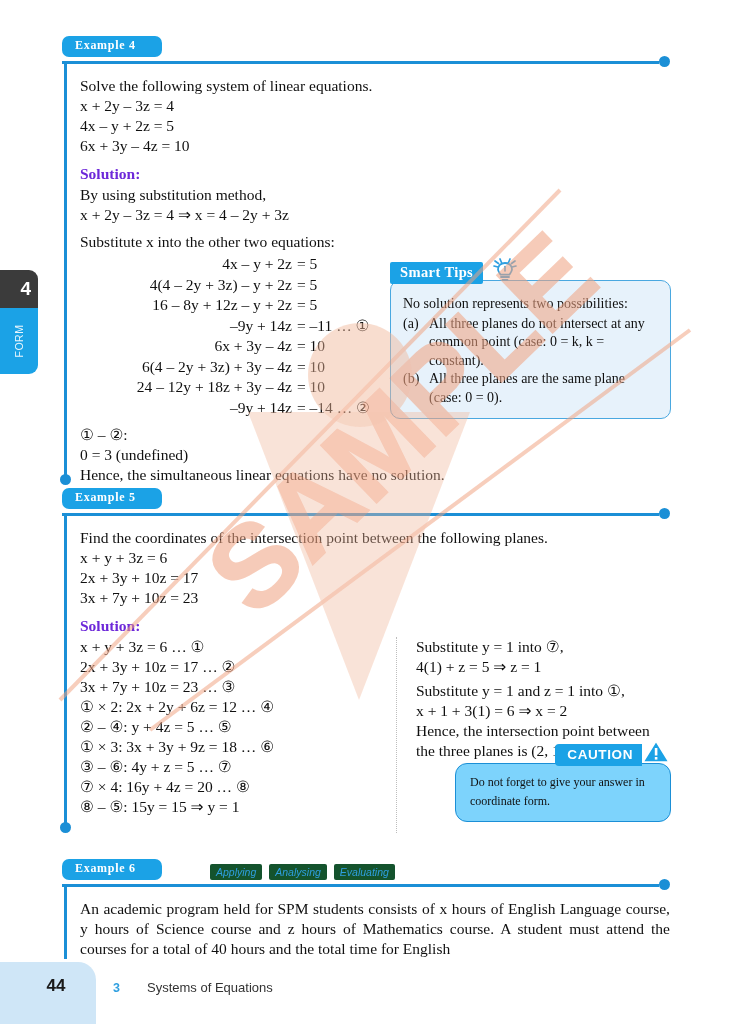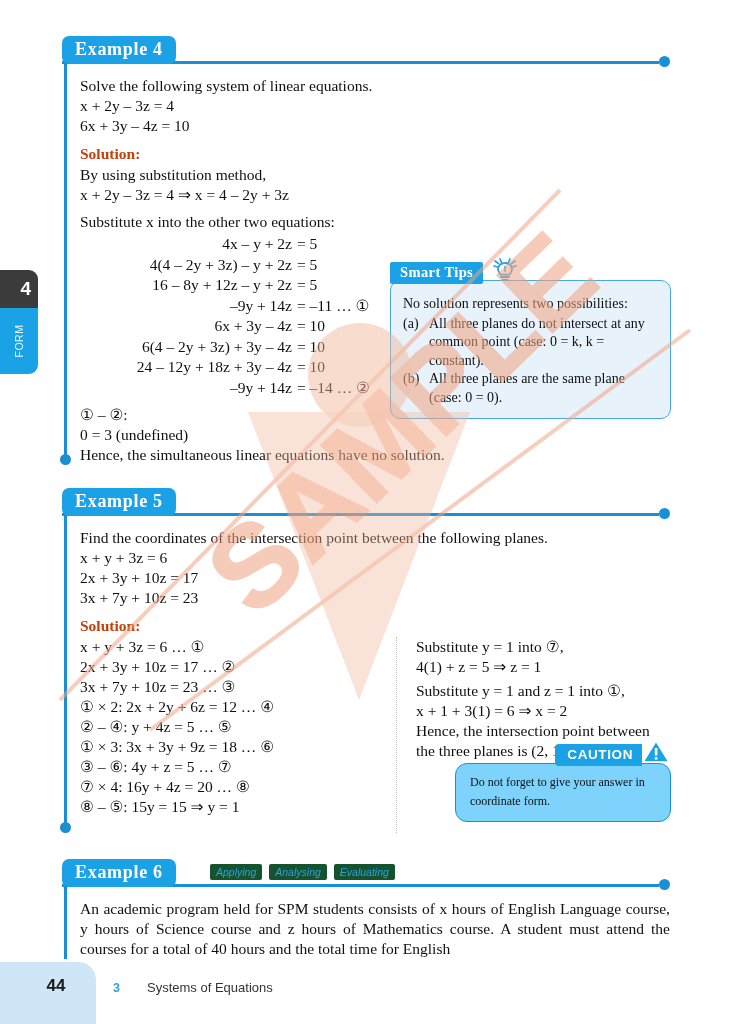--- a/index.html
+++ b/index.html
@@ -22,39 +22,39 @@
   .form-tab .lbl span{transform:rotate(-90deg);white-space:nowrap;}
 
   
   .watermark{position:absolute;left:0;top:0;width:749px;height:1024px;
     pointer-events:none;z-index:5;}
 
   
   .example{position:absolute;}
   .ex-head{position:relative;height:27px;}
   .ex-tab{position:absolute;left:0;top:0;background:#1ba2e6;color:#ffffff;
-    border-radius:7px;padding:3px 13px 4px 13px;
-    font-family:"Liberation Serif",serif;font-weight:bold;font-size:18px;
+    border-radius:7px;padding:3px 26px 4px 13px;
+    font-family:"Liberation Serif",serif;font-weight:bold;font-size:12px;
     letter-spacing:.7px;line-height:1.15;display:inline-block;}
   .ex-rule{position:absolute;left:0;right:11px;top:25px;height:2.5px;background:#1b8fd6;}
   .ex-dot{position:absolute;right:0;top:20px;width:11px;height:11px;border-radius:50%;
     background:#1b8fd6;}
   .ex-body{position:relative;padding-left:18px;}
   .ex-leftline{position:absolute;left:2px;top:0;bottom:9px;width:2.5px;background:#1b8fd6;}
   .ex-leftdot{position:absolute;left:-2px;bottom:0;width:11px;height:11px;border-radius:50%;
     background:#1b8fd6;}
 
   .tags{position:absolute;left:148px;top:5px;display:flex;gap:7px;}
   .tag{background:#14532d;color:#2f9fe0;font-style:italic;
     font-family:"Liberation Sans",sans-serif;font-size:10.5px;
     padding:2px 6px 2px 6px;border-radius:2px;}
 
   p.tx{margin:0 0 0 0;font-size:15.5px;line-height:20px;color:#101010;}
   .eq{font-size:15.5px;line-height:20px;color:#101010;white-space:pre;}
-  .sol{color:#c2410c;font-weight:bold;font-size:15.5px;line-height:22px;}
+  .sol{color:#6d28d9;font-weight:bold;font-size:15.5px;line-height:22px;}
   .gap{height:7px;}
 
   .eqblock{margin-top:2px;}
   .eqrow{display:flex;font-size:15.5px;line-height:20.5px;color:#101010;}
   .eqrow .lhs{flex:0 0 212px;text-align:right;padding-right:5px;white-space:pre;}
   .eqrow .rhs{white-space:pre;}
 
   
   .smarttips{position:absolute;left:390px;top:258px;width:281px;z-index:3;}
   .st-head{display:flex;align-items:center;gap:8px;position:relative;z-index:2;}
@@ -111,20 +111,21 @@
       <div class="ex-rule"></div>
       <div class="ex-dot"></div>
       <div class="ex-tab">Example 4</div>
     </div>
     <div class="ex-body" style="padding-top:13px;">
       <div class="ex-leftline"></div>
       <div class="ex-leftdot"></div>
 
       <p class="tx">Solve the following system of linear equations.</p>
       <div class="eq">x + 2y – 3z = 4</div>
+      <div class="eq">4x – y + 2z = 5</div>
       <div class="eq">6x + 3y – 4z = 10</div>
       <div class="gap"></div>
       <div class="sol">Solution:</div>
       <p class="tx">By using substitution method,</p>
       <div class="eq">x + 2y – 3z = 4 ⇒ x = 4 – 2y + 3z</div>
       <div class="gap"></div>
       <p class="tx">Substitute x into the other two equations:</p>
 
       <div class="eqblock">
         <div class="eqrow">

